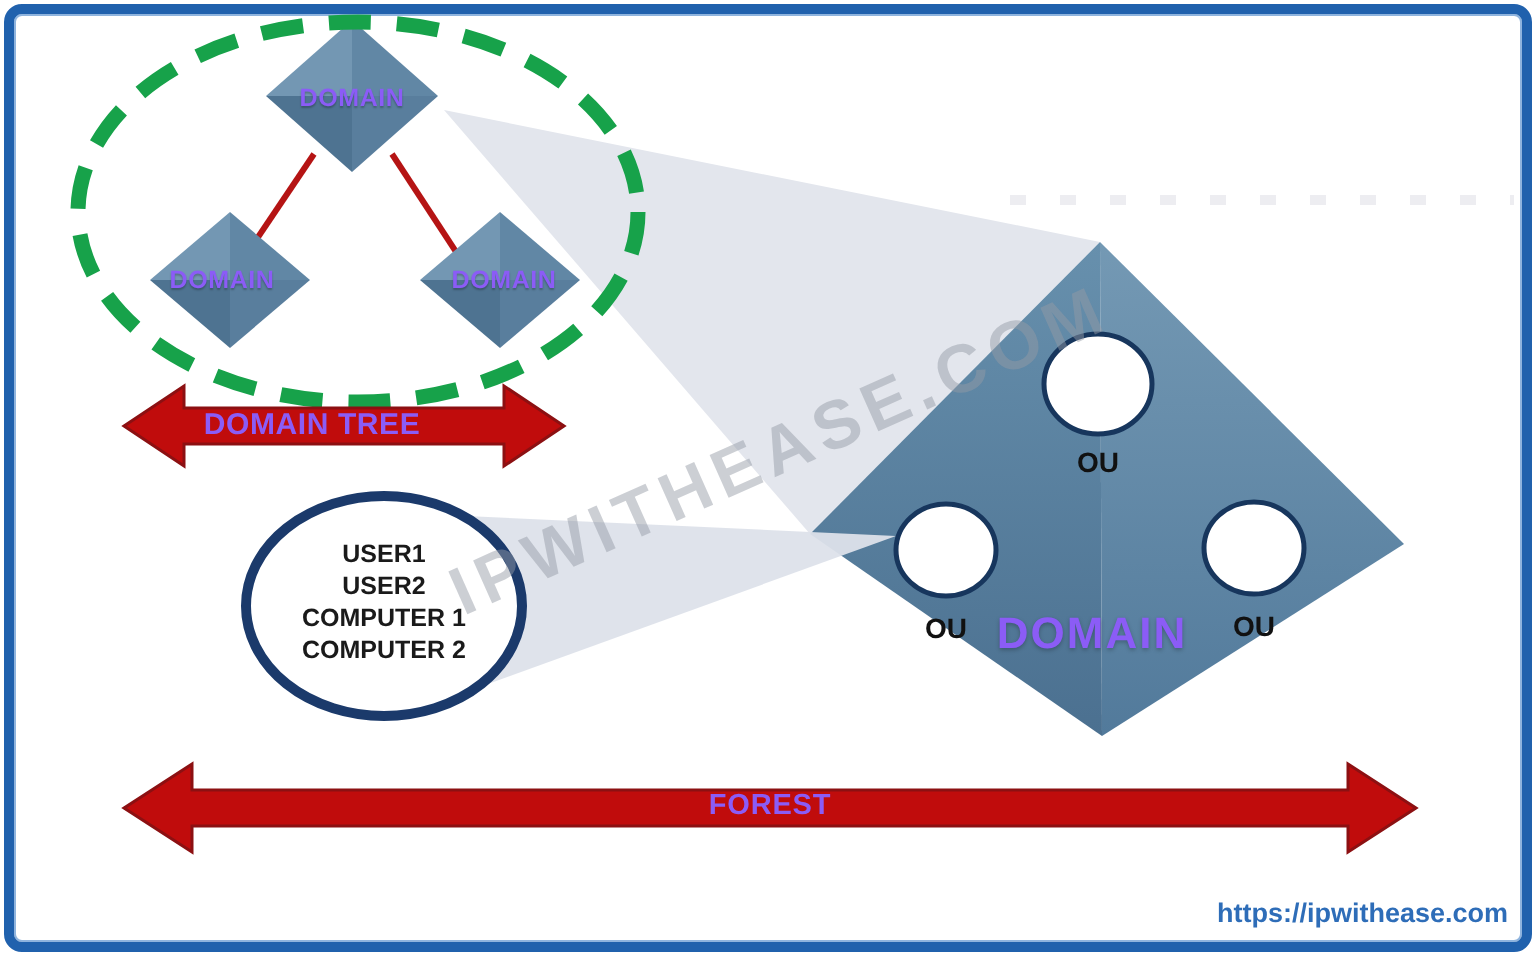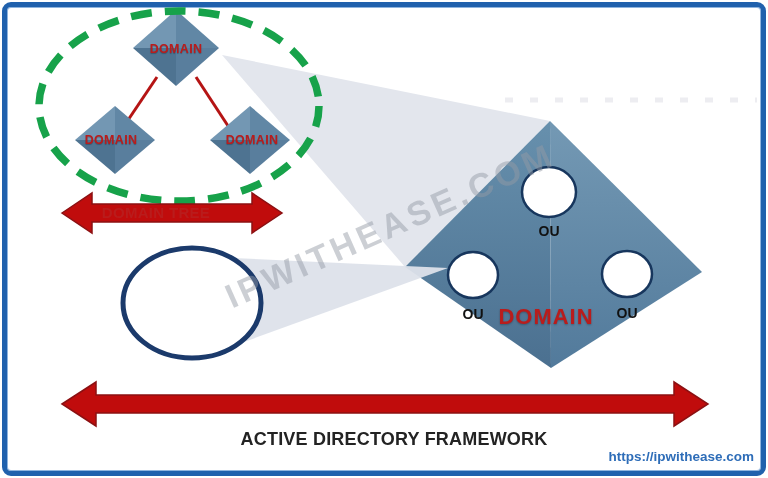--- a/index.html
+++ b/index.html
@@ -3,21 +3,21 @@
 <meta charset="utf-8">
 <style>
   html,body{margin:0;padding:0;background:#ffffff;}
   body{font-family:"Liberation Sans", sans-serif;}
   .stage{position:relative;width:768px;height:478px;background:#ffffff;overflow:hidden;}
   .frame{position:absolute;left:2px;top:2px;right:2px;bottom:2px;
          border:5px solid #2061ad;border-radius:9px;
          box-shadow:inset 0 0 0 1px #8fb4de;background:#ffffff;}
   svg.diagram{position:absolute;left:0;top:0;width:768px;height:478px;}
   .lbl{position:absolute;text-align:center;font-weight:bold;line-height:1.1;
-       white-space:nowrap;color:#b91c1c;}
+       white-space:nowrap;color:#8b5cf6;}
   .diamond-label{font-size:12.5px;letter-spacing:.3px;text-shadow:0 1px 1px rgba(0,0,0,.25);}
   .arrow-label{font-size:15px;letter-spacing:.3px;}
   .forest-label{font-size:14.5px;letter-spacing:.4px;}
   .big-domain{font-size:22px;letter-spacing:1px;text-shadow:0 1px 2px rgba(0,0,0,.25);}
   .ou-label{font-size:14px;color:#111;margin-top:40px;}
   .members{position:absolute;left:122px;top:269px;width:140px;text-align:center;
            font-weight:bold;font-size:12.5px;line-height:16px;color:#1a1a1a;}
   .members div{white-space:nowrap;}
   .title{position:absolute;left:94px;top:429px;width:600px;text-align:center;
          font-weight:bold;font-size:18px;letter-spacing:.2px;color:#232323;}
@@ -92,26 +92,32 @@
 
     <polygon points="62,404 96,382 96,395 674,395 674,382 708,404 674,426 674,413 96,413 96,426" fill="#c00c0c" stroke="#8c1012" stroke-width="1.5"></polygon>
   </svg>
 
   <div class="lbl diamond-label" style="left:126px;top:43px;width:100px;">DOMAIN</div>
   <div class="lbl diamond-label" style="left:61px;top:134px;width:100px;">DOMAIN</div>
   <div class="lbl diamond-label" style="left:202px;top:134px;width:100px;">DOMAIN</div>
 
   <div class="lbl arrow-label" style="left:56px;top:205px;width:200px;text-align:center;">DOMAIN TREE</div>
 
+  <div class="members">
+    <div>USER1</div>
+    <div>USER2</div>
+    <div>COMPUTER 1</div>
+    <div>COMPUTER 2</div>
+  </div>
 
   <div class="lbl ou-label" style="left:519px;top:184px;width:60px;">OU</div>
   <div class="lbl ou-label" style="left:443px;top:267px;width:60px;">OU</div>
   <div class="lbl ou-label" style="left:597px;top:266px;width:60px;">OU</div>
 
   <div class="lbl big-domain" style="left:466px;top:305px;width:160px;">DOMAIN</div>
 
+  <div class="lbl forest-label" style="left:62px;top:396px;width:646px;">FOREST</div>
 
-  <div class="title">ACTIVE DIRECTORY FRAMEWORK</div>
 
   <div class="watermark">IPWITHEASE.COM</div>
 
   <a class="footer-link" href="#">https://ipwithease.com</a>
 </div>
 
 </body></html>

